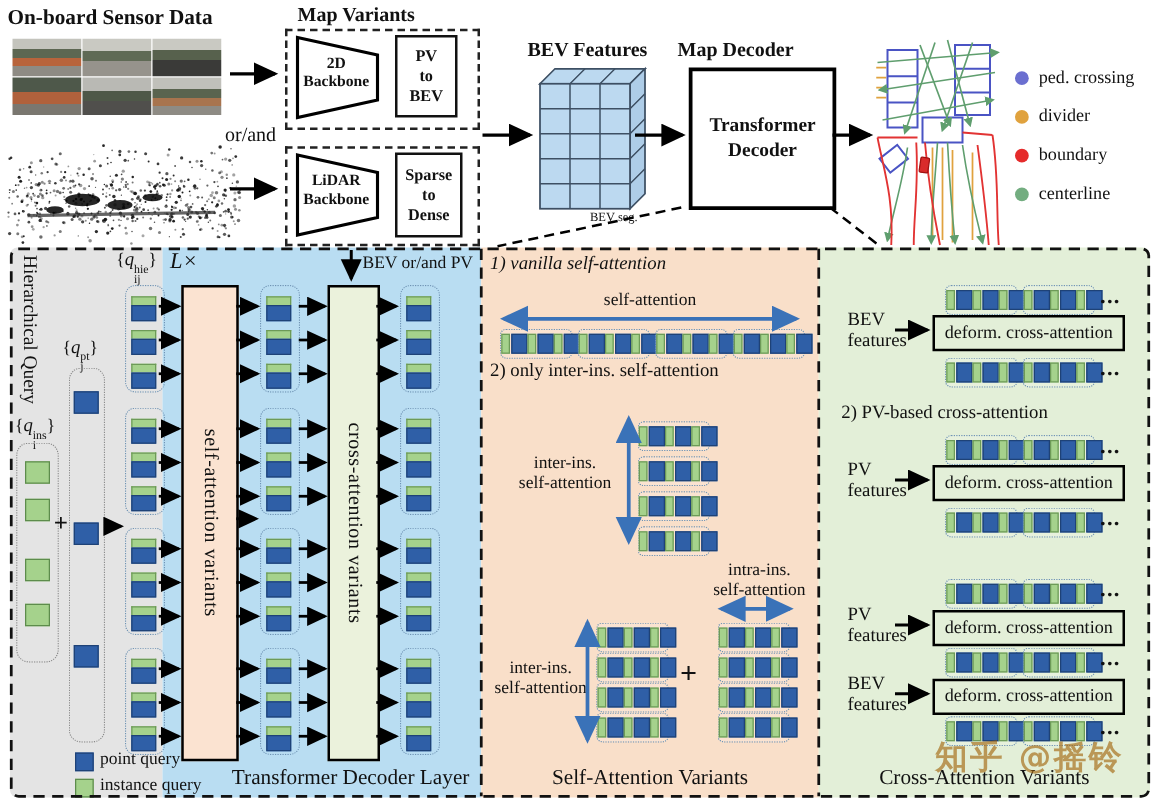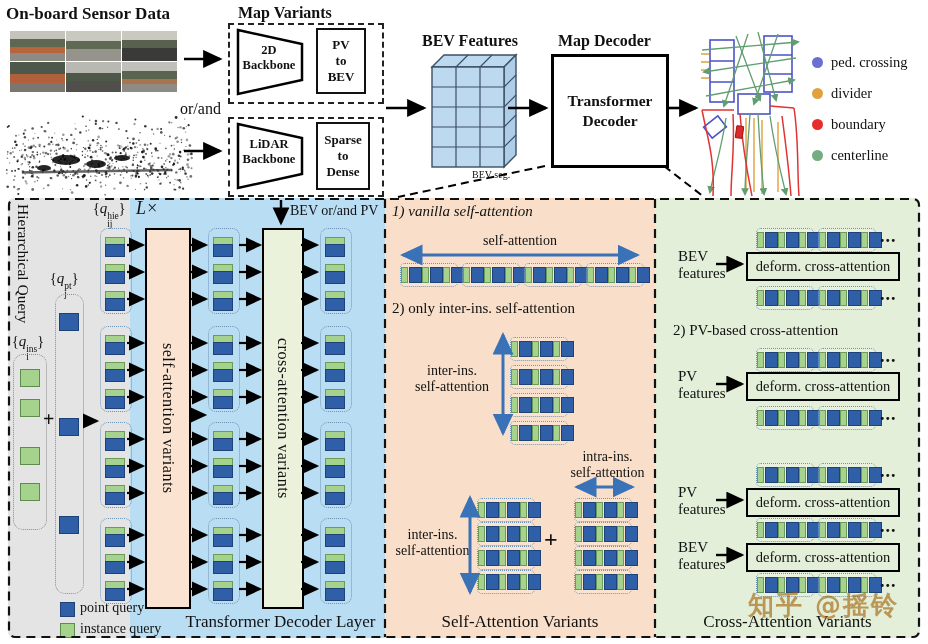--- a/index.html
+++ b/index.html
@@ -673,21 +673,21 @@
 
   <svg class="abs" style="left:428px;top:53px;" width="94" height="118">
     <polygon points="4,14 16,2 88,2 76,14" fill="#bcd9f0" stroke="#3d4f63" stroke-width="1.4"></polygon>
     <polygon points="76,14 88,2 88,102 76,114" fill="#aecde8" stroke="#3d4f63" stroke-width="1.4"></polygon>
     <rect x="4" y="14" width="72" height="100" fill="#bcd9f0" stroke="#3d4f63" stroke-width="1.4"></rect>
     <path d="M28,14 V114 M52,14 V114 M4,34 H76 M4,54 H76 M4,74 H76 M4,94 H76 M40,2 L28,14 M64,2 L52,14 M88,22 L76,34 M88,42 L76,54 M88,62 L76,74 M88,82 L76,94" stroke="#3d4f63" stroke-width="1.2" fill="none"></path>
   </svg>
 
   <div class="abs" style="left:440px;top:169px;font-size:10px;margin-left:32px;">BEV seg.</div>
 
-  <div class="abs sec-title" style="left:558px;top:32px;font-size:16px;">Map Decoder</div>
+  <div class="abs sec-title" style="left:542px;top:32px;font-size:16px;">Map Decoder</div>
 
   <div class="abs pre ctr" style="left:551px;top:54px;width:112px;height:108px;border:3px solid #000;display:flex;align-items:center;justify-content:center;font-weight:bold;font-size:15.5px;line-height:1.3;">Transformer
 Decoder</div>
 
   <svg class="abs" style="left:700px;top:6px;" width="108" height="192">
     <defs>
       <marker id="mg" markerWidth="6" markerHeight="6" refX="4.5" refY="3" orient="auto">
         <path d="M0,0 L6,3 L0,6 z" fill="#5f9e6e"></path>
       </marker>
     </defs>
@@ -969,21 +969,21 @@
   <div class="abs" style="left:60px;top:602px;width:13px;height:13px;background:#2f5fa7;border:1px solid #1e4277;"></div>
   <div class="abs" style="left:80px;top:600px;font-size:14px;">point query</div>
   <div class="abs" style="left:60px;top:623px;width:13px;height:13px;background:#a5d28c;border:1px solid #5d8c4c;"></div>
   <div class="abs" style="left:80px;top:621px;font-size:14px;">instance query</div>
 
   <div class="abs panel-caption ctr" style="left:130px;top:612px;width:301px;">Transformer Decoder Layer</div>
 
   <div class="abs vtitle" style="left:392px;top:203px;font-style:italic;">1) vanilla self-attention</div>
   <div class="abs alabel ctr" style="left:440px;top:233px;width:160px;">self-attention</div>
 
-  <div class="abs vtitle" style="left:392px;top:300px;text-align:right;">2) only inter-ins. self-attention</div>
+  <div class="abs vtitle" style="left:392px;top:289px;text-align:right;">2) only inter-ins. self-attention</div>
   <div class="abs alabel ctr pre" style="left:408px;top:363px;width:88px;">inter-ins.
 self-attention</div>
 
   <div class="abs alabel ctr pre" style="left:565px;top:449px;width:85px;">intra-ins.
 self-attention</div>
   <div class="abs alabel ctr pre" style="left:390px;top:527px;width:85px;">inter-ins.
 self-attention</div>
   <div class="abs plus" style="left:544px;top:526px;font-size:24px;">+</div>
 
   <div class="abs panel-caption ctr" style="left:385px;top:612px;width:270px;">Self-Attention Variants</div>

